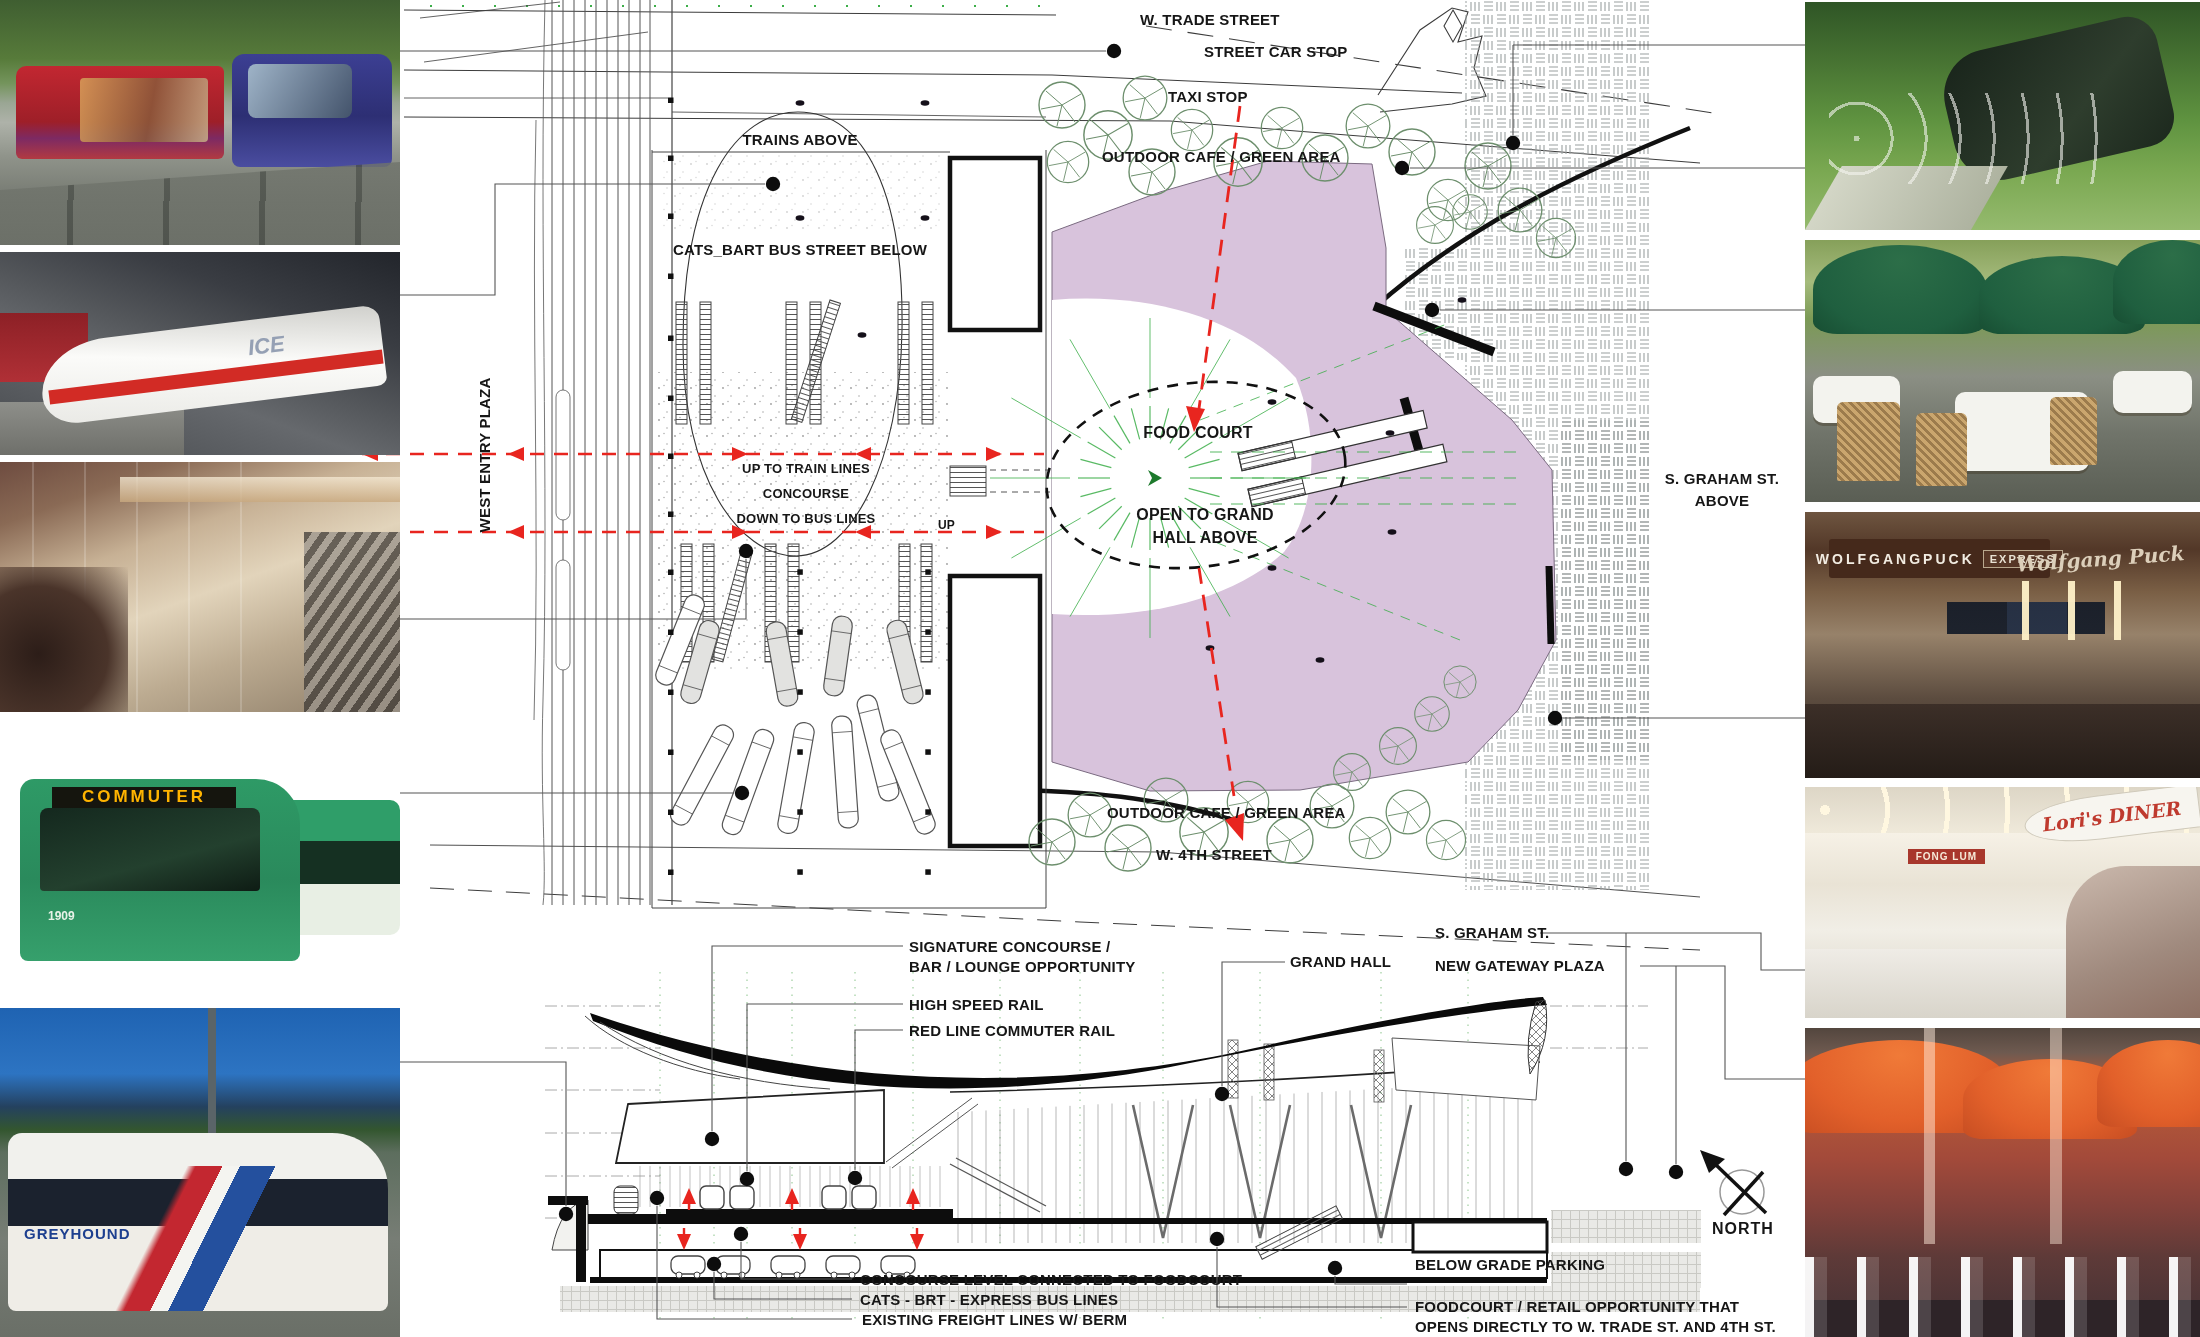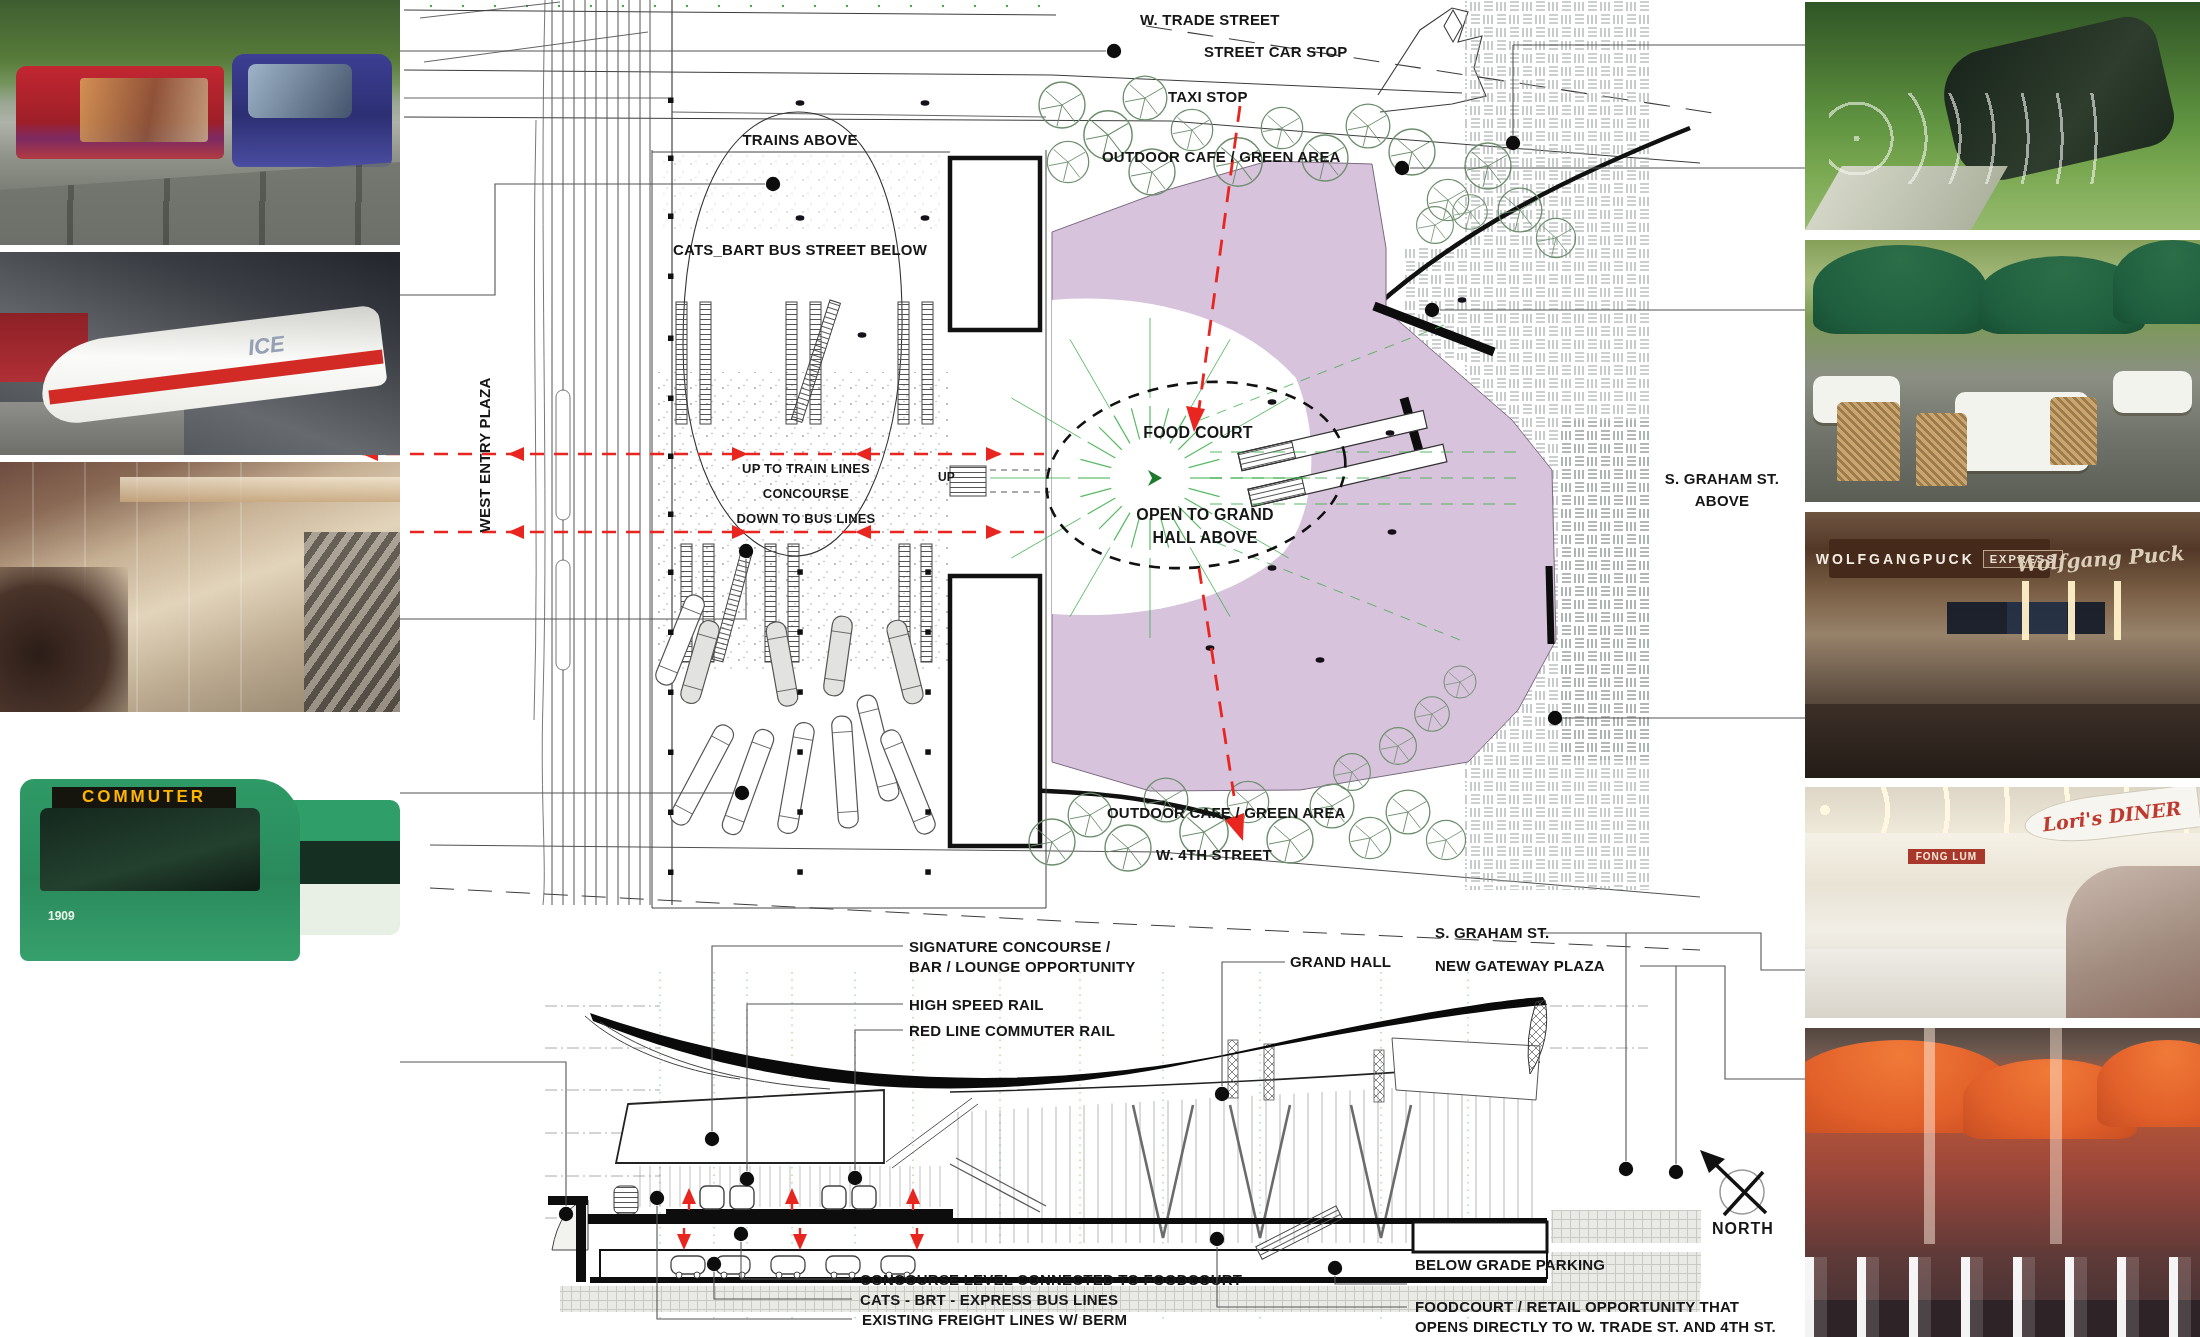--- a/index.html
+++ b/index.html
@@ -3,21 +3,21 @@
 <meta charset="utf-8">
 <style>
   html,body{margin:0;padding:0;background:#ffffff;}
   #board{position:relative;width:2200px;height:1337px;background:#fff;overflow:hidden;
          font-family:"Liberation Sans",sans-serif;}
   #linework{position:absolute;left:0;top:0;width:2200px;height:1337px;}
   .lbl{position:absolute;font:600 15px "Liberation Sans",sans-serif;color:#161616;
        white-space:nowrap;letter-spacing:.2px;z-index:30;}
   .ctr{transform:translateX(-50%);}
   .sm{font-size:13px;font-weight:700;}
-  .tiny{font-size:12px;}
+  .tiny{font-size:12px;margin-top:48px;}
   .north{font-size:16px;font-weight:700;letter-spacing:1px;}
   .vert{transform:translate(-50%,-50%) rotate(-90deg);}
   
   .photo{position:absolute;overflow:hidden;z-index:20;}
   .pl{left:0;width:400px;}
   .pr{left:1805px;width:395px;}
   .photo .ab{position:absolute;}
   
   #p-streetcar{top:0;height:245px;background:linear-gradient(180deg,#3f5e31 0%,#577b3a 24%,#74945c 34%,#9aa694 42%,#aeb2a9 50%,#8f938a 64%,#747870 82%,#60645c 100%);}
   .tram-red{left:4%;top:27%;width:52%;height:38%;background:linear-gradient(180deg,#c22731,#9e1f28 60%,#7d2a63 78%,#b23a41);border-radius:10px 6px 6px 6px;}
@@ -103,20 +103,26 @@
     <div class="ab esc-rail"></div>
     <div class="ab esc-hand"></div>
   </div>
   <div class="photo pl" id="p-cats">
     <div class="ab bus-side"></div>
     <div class="ab bus-body"></div>
     <div class="ab bus-shield"></div>
     <span class="bus-sign">COMMUTER</span>
     <span class="bus-num">1909</span>
   </div>
+  <div class="photo pl" id="p-greyhound">
+    <div class="ab lamp"></div>
+    <div class="ab coach"></div>
+    <div class="ab coach-swoosh"></div>
+    <span class="coach-text">GREYHOUND</span>
+  </div>
 
   <div class="photo pr" id="r-park">
     <div class="ab pool"></div>
     <div class="ab park-path"></div>
     <div class="ab park-people"></div>
   </div>
   <div class="photo pr" id="r-cafe">
     <div class="umb" style="left:2%;top:2%;width:44%;height:34%;"></div>
     <div class="umb" style="left:44%;top:6%;width:42%;height:30%;"></div>
     <div class="umb" style="left:78%;top:0;width:30%;height:32%;"></div>

